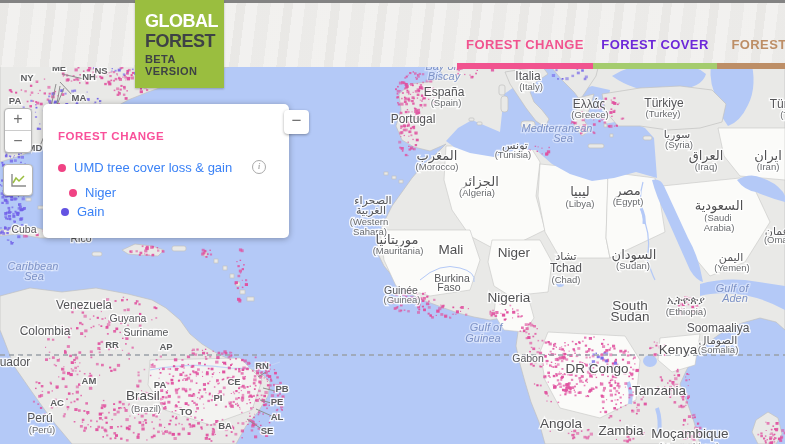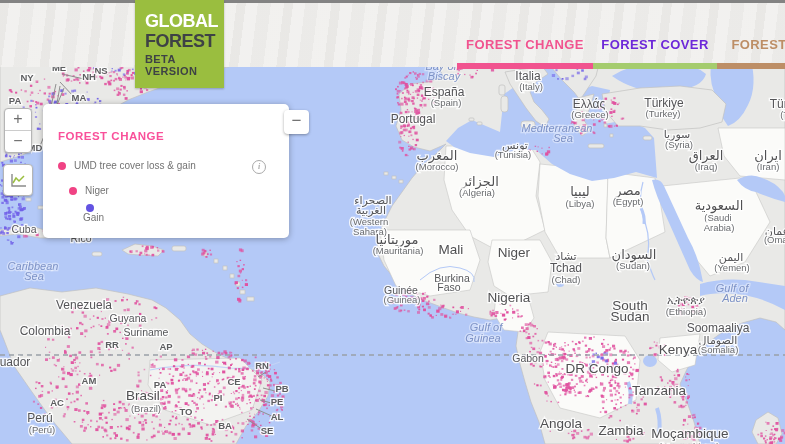--- a/index.html
+++ b/index.html
@@ -37,25 +37,25 @@
   .zbtn{height:21px;text-align:center;font-size:16px;line-height:20px;color:#6e6e6e;cursor:pointer;}
   .zbtn:first-child{border-bottom:1px solid #ccc;}
   .chartbtn{position:absolute;left:3px;top:164px;width:28px;height:30px;z-index:7;
     background:#fff;border:1px solid #b5b5b5;border-radius:4px;box-shadow:0 1px 2px rgba(0,0,0,.2);
     display:flex;align-items:center;justify-content:center;cursor:pointer;}
   
   .panel{position:absolute;left:43px;top:104px;width:246px;height:134px;z-index:8;
     background:#fff;border-radius:5px;box-shadow:0 1px 6px rgba(0,0,0,.3);}
   .panel .title{position:absolute;left:15px;top:26px;font-weight:700;font-size:11.5px;
     letter-spacing:.5px;color:#f9509a;}
-  .lrow{position:absolute;display:flex;align-items:center;color:#737373;font-size:10px;text-align:center;}
+  .lrow{position:absolute;display:flex;align-items:center;color:#3b82f6;font-size:13px;text-align:center;}
   .dot{width:8px;height:8px;border-radius:50%;margin-right:8px;flex:0 0 auto;}
   .row-layer{left:15px;top:56px;}
   .row-loss{left:26px;top:81px;}
-  .row-gain{left:40px;top:100px;flex-direction:column;}
+  .row-gain{left:18px;top:100px;}
   .info{position:absolute;left:209px;top:56px;width:12px;height:12px;border:1px solid #a9a9a9;
     border-radius:50%;color:#a9a9a9;font:italic 700 8px "Liberation Serif",serif;
     text-align:center;line-height:12px;cursor:pointer;}
   .collapse{position:absolute;left:284px;top:110px;width:25px;height:24px;z-index:9;
     background:#fff;border-radius:4px;box-shadow:0 1px 3px rgba(0,0,0,.35);
     text-align:center;font-size:17px;line-height:22px;color:#6e6e6e;cursor:pointer;}
 </style>
 </head>
 <body>
 

